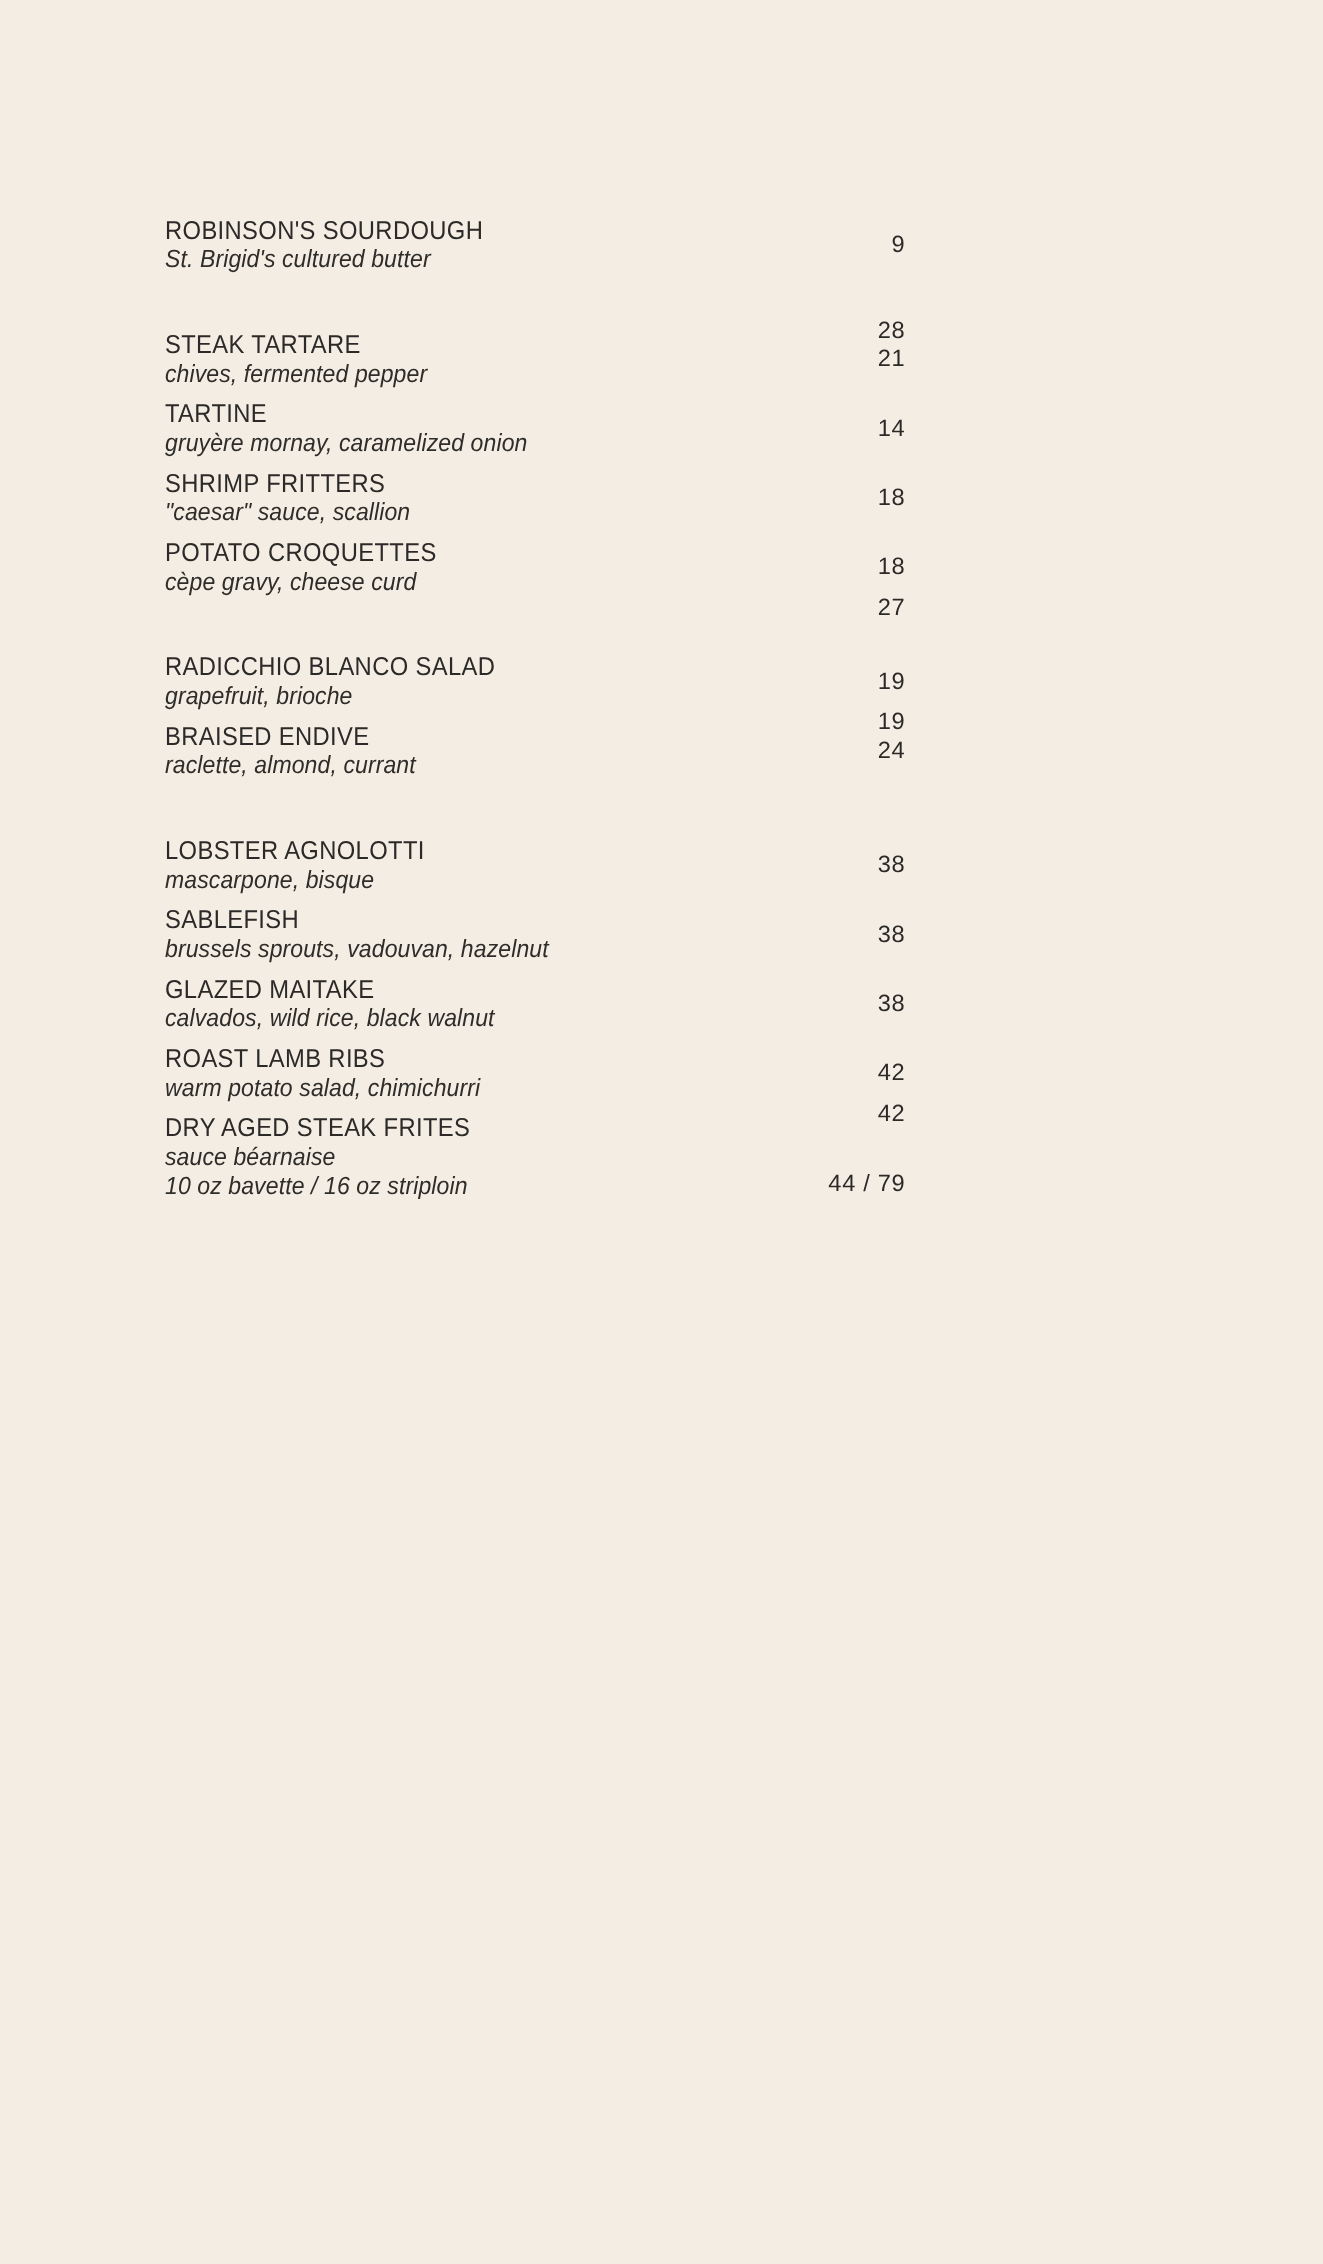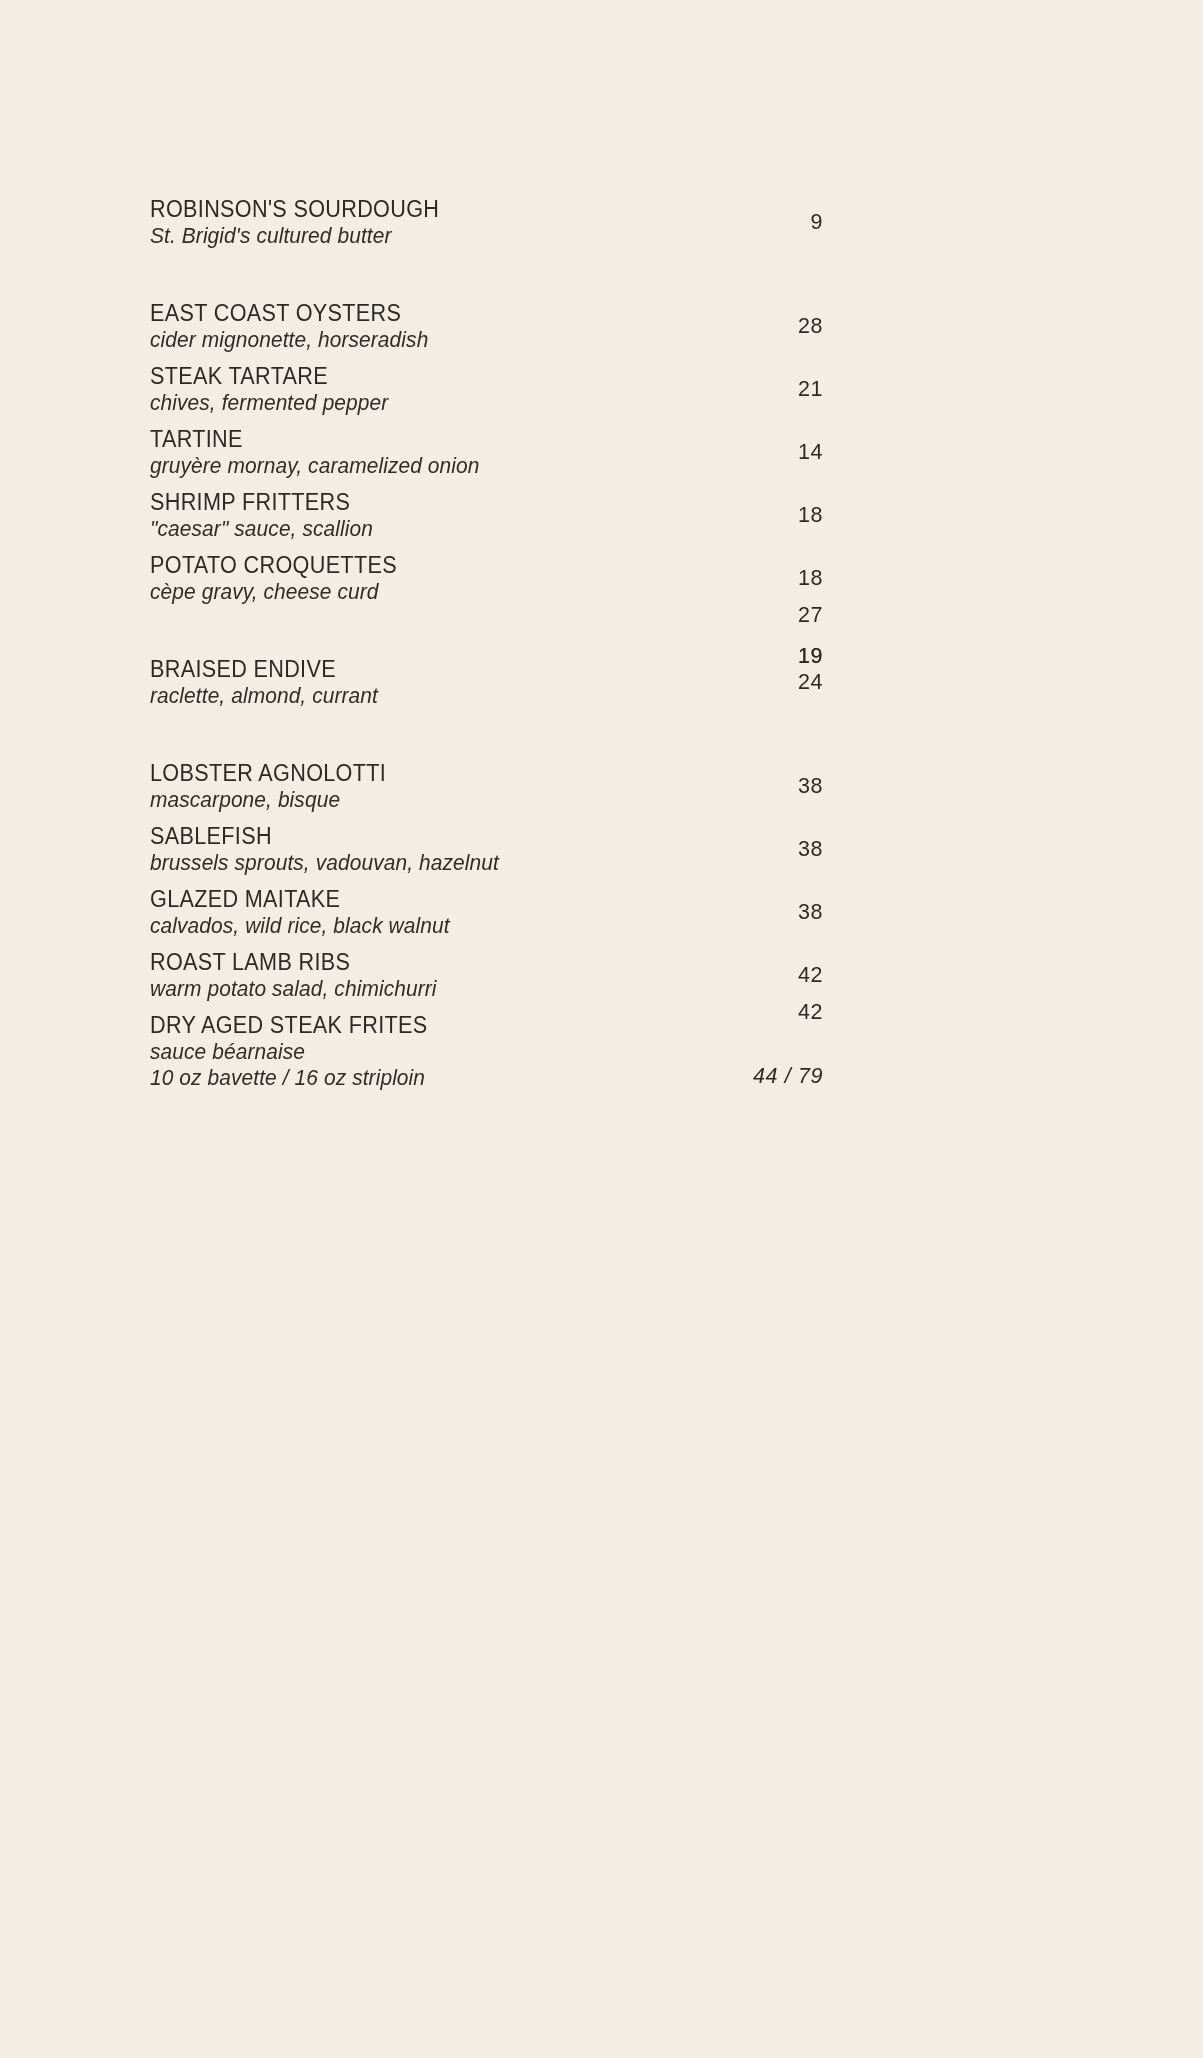--- a/index.html
+++ b/index.html
@@ -87,44 +87,39 @@
     letter-spacing: 0.6px;
     color: #2b2a28;
     white-space: nowrap;
   }
 
   
   .menu-item.triple .item-price {
     top: auto;
     bottom: 2px;
     transform: none;
-    font-style: italic;
   }
 </style>
 </head>
 <body>
 
 <div class="menu-page">
 
   <div class="menu-section">
     <div class="menu-item">
       <span class="item-text">
         <span class="item-name">ROBINSON'S SOURDOUGH</span>
         <span class="item-desc">St. Brigid's cultured butter</span>
       </span>
       <span class="item-price">9</span>
     </div>
   </div>
 
   <div class="menu-section">
     <div class="menu-item">
-      <span class="item-text">
-        <span class="item-name">EAST COAST OYSTERS</span>
-        <span class="item-desc">cider mignonette, horseradish</span>
-      </span>
       <span class="item-price">28</span>
     </div>
     <div class="menu-item">
       <span class="item-text">
         <span class="item-name">STEAK TARTARE</span>
         <span class="item-desc">chives, fermented pepper</span>
       </span>
       <span class="item-price">21</span>
     </div>
     <div class="menu-item">
@@ -148,20 +143,24 @@
       </span>
       <span class="item-price">18</span>
     </div>
     <div class="menu-item">
       <span class="item-price">27</span>
     </div>
   </div>
 
   <div class="menu-section">
     <div class="menu-item">
+      <span class="item-text">
+        <span class="item-name">RADICCHIO BLANCO SALAD</span>
+        <span class="item-desc">grapefruit, brioche</span>
+      </span>
       <span class="item-price">19</span>
     </div>
     <div class="menu-item">
       <span class="item-price">19</span>
     </div>
     <div class="menu-item">
       <span class="item-text">
         <span class="item-name">BRAISED ENDIVE</span>
         <span class="item-desc">raclette, almond, currant</span>
       </span>

